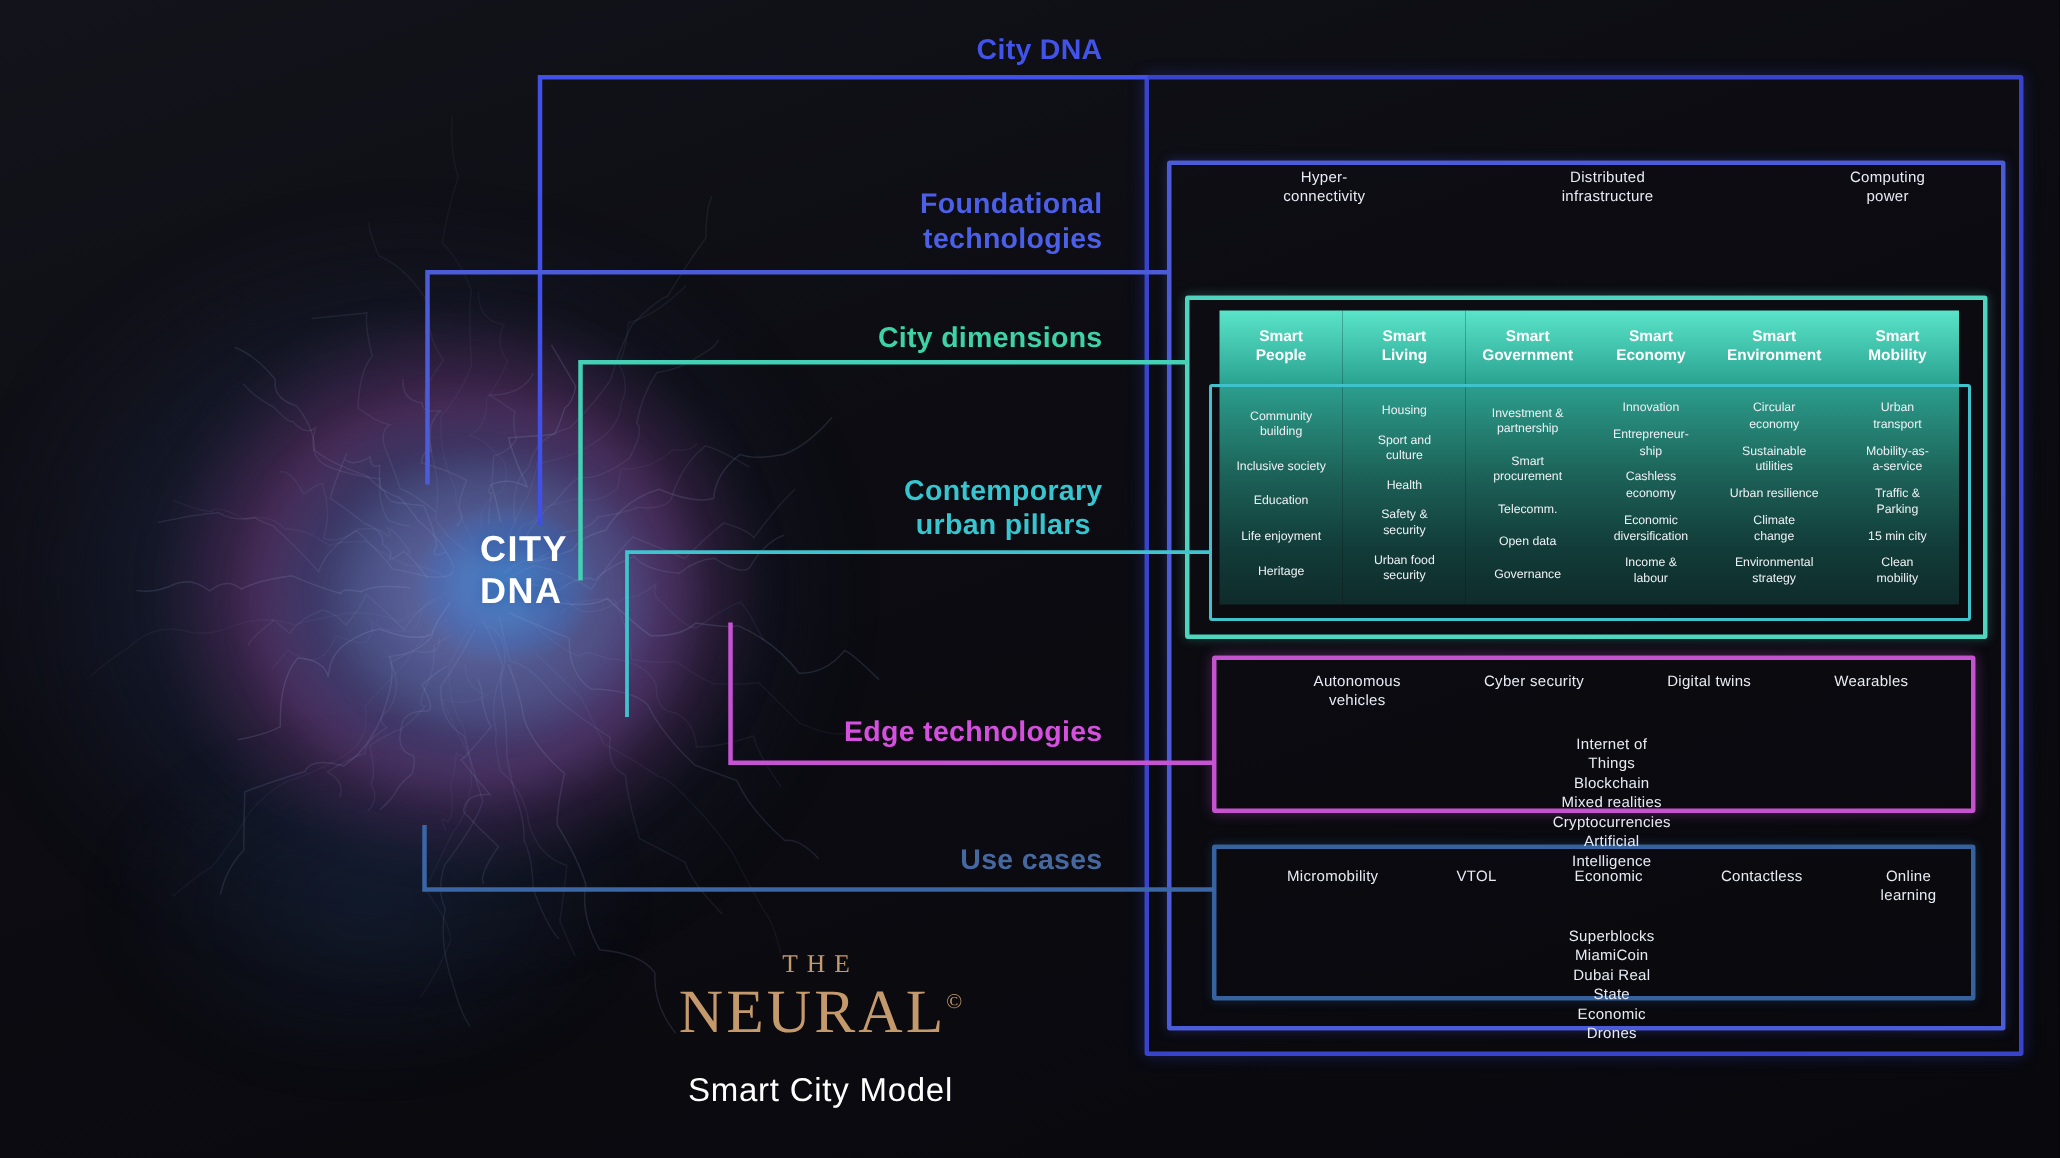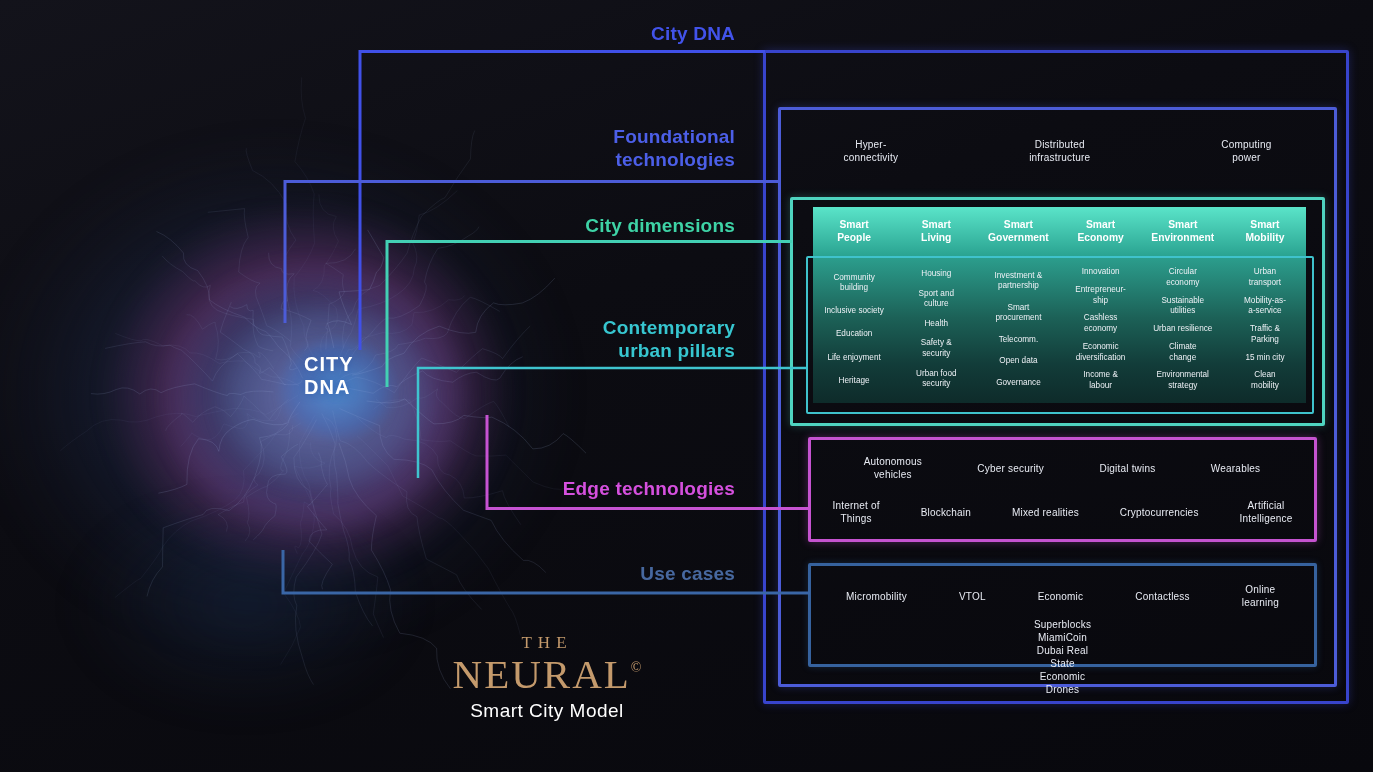--- a/index.html
+++ b/index.html
@@ -39,43 +39,43 @@
   
   #pillar-columns{position:absolute;left:813px;top:207px;width:493px;height:196px;display:flex;}
   .pillar{flex:1;display:flex;flex-direction:column;min-width:0;}
   .pillar-header{height:49px;display:flex;align-items:center;justify-content:center;text-align:center;
     font-weight:bold;font-size:10.3px;line-height:1.25;color:#ffffff;white-space:pre;
     background:linear-gradient(180deg,#5ae4c9 0%,#2aa391 100%);}
   .pillar-body{flex:1;display:flex;flex-direction:column;justify-content:space-evenly;align-items:center;padding:4px 1px;
     background:linear-gradient(180deg,#2c9f8e 0%,#1c6157 42%,#123c39 74%,#0e2b2a 100%);}
   .pillar-item{font-size:8.2px;color:#eef1f6;text-align:center;white-space:pre;line-height:1.3;}
   
-  .row{position:absolute;display:flex;justify-content:space-around;align-items:center;}
+  .row{position:absolute;display:flex;justify-content:space-around;padding-left:12px;}
   #foundational-row{left:778px;top:112px;width:559px;height:78px;}
   #edge-row-1{left:836px;top:448px;width:452px;height:40px;}
-  #edge-row-2{left:812px;top:490px;width:501px;height:44px;}
+  #edge-row-2{left:812px;top:490px;width:501px;height:44px;flex-direction:column;}
   #usecase-row-1{left:820px;top:578px;width:485px;height:36px;}
   #usecase-row-2{left:820px;top:618px;width:485px;height:38px;flex-direction:column;}
   .chip{font-size:10px;color:#e8ebf3;text-align:center;white-space:pre;line-height:1.3;letter-spacing:.2px;}
   
   .lbl{position:absolute;right:638px;text-align:right;font-weight:bold;font-size:19px;line-height:1.2;white-space:pre-line;letter-spacing:.2px;}
   #lbl-citydna{top:23px;color:#4253ea;}
   #lbl-foundational{top:126px;color:#4c5fe8;}
   #lbl-dimensions{top:215px;color:#3ed3a6;}
-  #lbl-contemporary{top:317px;color:#37c6d0;}
+  #lbl-contemporary{top:317px;color:#37c6d0;text-align:center;}
   #lbl-edge{top:478px;color:#d550de;}
   #lbl-usecases{top:563px;color:#47689f;}
   
-  #center-label{position:absolute;left:304px;top:353px;font-size:20px;font-weight:bold;color:#ffffff;
+  #center-label{position:absolute;left:320px;top:353px;font-size:24px;font-weight:bold;color:#ffffff;
     line-height:1.15;white-space:pre;letter-spacing:1px;text-shadow:0 0 10px rgba(40,80,160,.9);}
   #logo{position:absolute;left:412px;top:633px;width:270px;text-align:center;}
   .logo-the{font-family:"Liberation Serif", serif;color:#c49a6c;font-size:17px;letter-spacing:6px;text-transform:uppercase;}
   .logo-name{font-family:"Liberation Serif", serif;color:#c49a6c;font-size:41px;line-height:1.05;letter-spacing:2px;text-transform:uppercase;}
   .logo-mark{font-family:"Liberation Serif", serif;color:#c49a6c;font-size:14px;vertical-align:16px;letter-spacing:0;}
-  .logo-sub{color:#ffffff;font-size:19px;margin-top:4px;letter-spacing:.5px;}
+  .logo-sub{color:#ffffff;font-size:22px;margin-top:18px;letter-spacing:.5px;}
 </style>
 </head>
 <body>
 
 <div class="stage">
 
   <div class="blob" id="blob-outer"></div>
   <div class="blob" id="blob-ring"></div>
   <div class="blob" id="blob-mid"></div>
   <div class="blob" id="blob-inner"></div>

